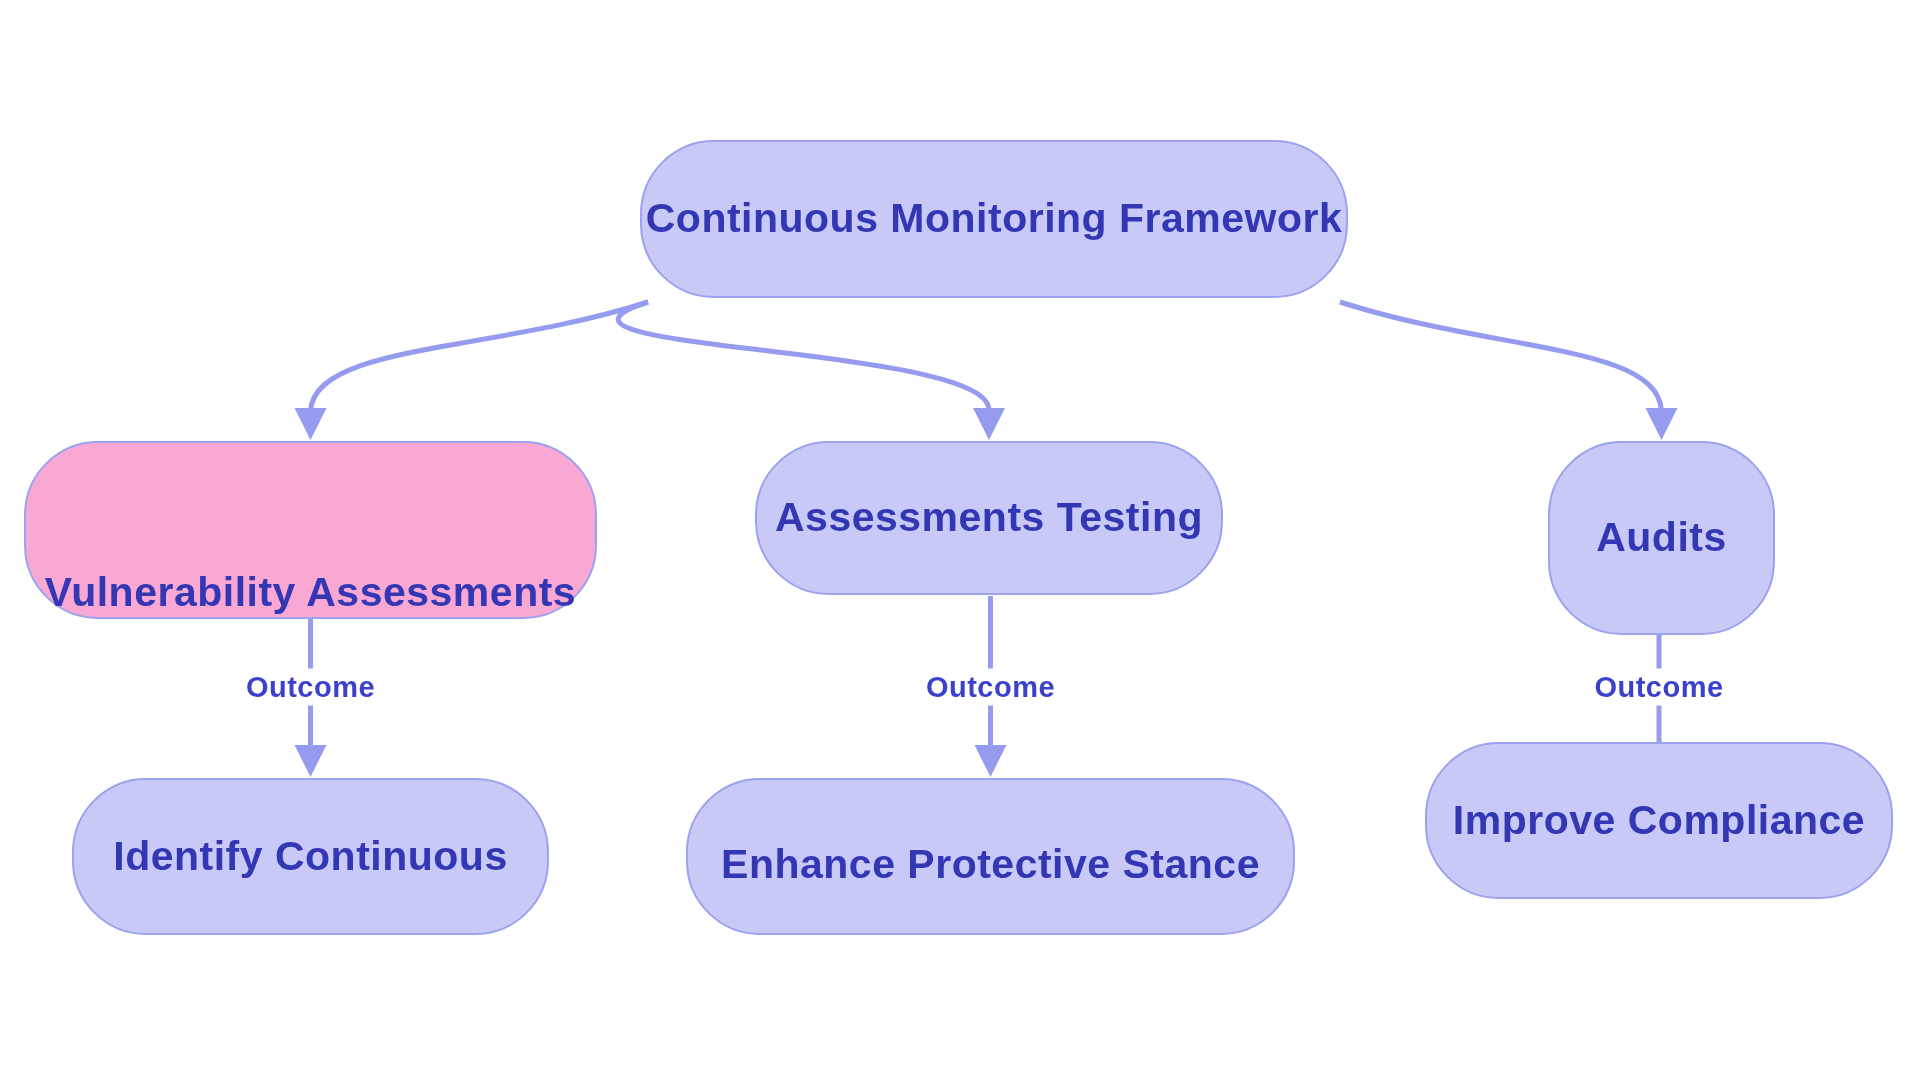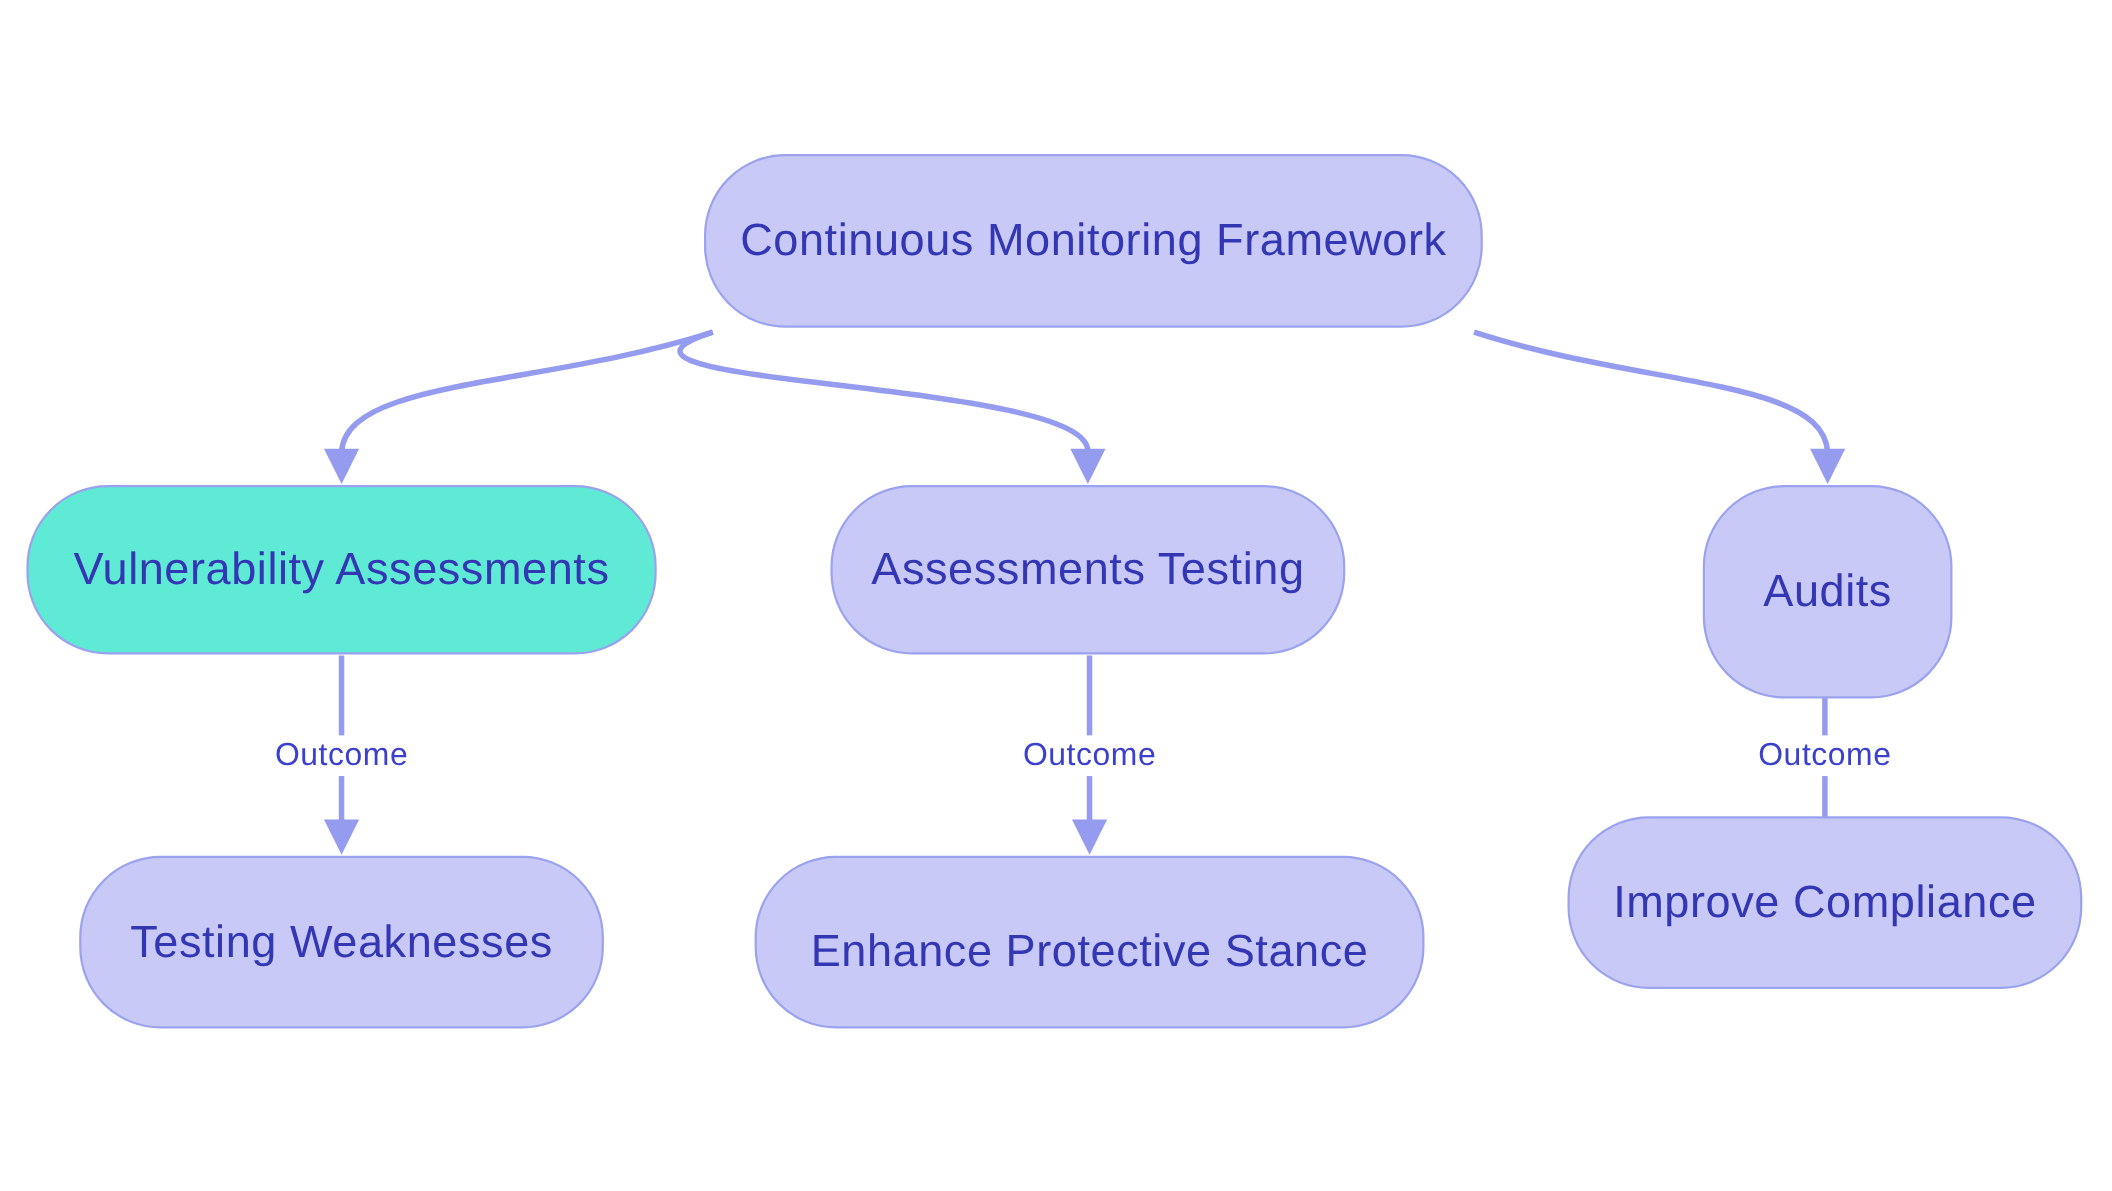--- a/index.html
+++ b/index.html
@@ -7,20 +7,21 @@
     padding: 0;
     background: #ffffff;
   }
   .canvas {
     position: relative;
     width: 1920px;
     height: 1083px;
     background: #ffffff;
     overflow: hidden;
     font-family: "Liberation Sans", "DejaVu Sans", sans-serif;
+    font-weight: bold;
   }
   .edges-layer {
     position: absolute;
     left: 0; top: 0;
     width: 1920px;
     height: 1083px;
   }
   .node {
     position: absolute;
     box-sizing: border-box;
@@ -63,31 +64,31 @@
       <polygon points="294.5,745 326.5,745 310.5,777" fill="#959bef"></polygon>
       <path d="M 990.5 596 L 990.5 748" fill="none" stroke="#959bef" stroke-width="5"></path>
       <polygon points="974.5,745 1006.5,745 990.5,777" fill="#959bef"></polygon>
       <path d="M 1659 596 L 1659 748" fill="none" stroke="#959bef" stroke-width="5"></path>
       <polygon points="1643,745 1675,745 1659,777" fill="#959bef"></polygon>
     </svg>
   <div id="nodes-layer">
       <div class="node" style="left: 640px; top: 140px; width: 708px; height: 158px; background: rgb(200, 201, 247); border-color: rgb(155, 162, 238);">
         <span class="node-label" style="color: rgb(52, 55, 180);">Continuous Monitoring Framework</span>
       </div>
-      <div class="node" style="left: 24px; top: 441px; width: 573px; height: 154px; background: #5eead4; border-color: rgb(155, 162, 238);">
+      <div class="node" style="left: 24px; top: 441px; width: 573px; height: 178px; background: #f9a8d4; border-color: rgb(155, 162, 238); align-items: flex-end;">
         <span class="node-label" style="color: rgb(52, 55, 180);">Vulnerability Assessments</span>
       </div>
       <div class="node" style="left: 755px; top: 441px; width: 468px; height: 154px; background: rgb(200, 201, 247); border-color: rgb(155, 162, 238);">
         <span class="node-label" style="color: rgb(52, 55, 180);">Assessments Testing</span>
       </div>
       <div class="node" style="left: 1548px; top: 441px; width: 227px; height: 194px; background: rgb(200, 201, 247); border-color: rgb(155, 162, 238);">
         <span class="node-label" style="color: rgb(52, 55, 180);">Audits</span>
       </div>
       <div class="node" style="left: 72px; top: 778px; width: 477px; height: 157px; background: rgb(200, 201, 247); border-color: rgb(155, 162, 238);">
-        <span class="node-label" style="color: rgb(52, 55, 180);">Testing Weaknesses</span>
+        <span class="node-label" style="color: rgb(52, 55, 180);">Identify Continuous</span>
       </div>
       <div class="node" style="left: 686px; top: 778px; width: 609px; height: 157px; background: rgb(200, 201, 247); border-color: rgb(155, 162, 238);">
         <span class="node-label" style="color: rgb(52, 55, 180); margin-top: 17px;">Enhance Protective Stance</span>
       </div>
       <div class="node" style="left: 1425px; top: 742px; width: 468px; height: 157px; background: rgb(200, 201, 247); border-color: rgb(155, 162, 238);">
         <span class="node-label" style="color: rgb(52, 55, 180);">Improve Compliance</span>
       </div>
     </div>
   <div id="edge-labels-layer">
       <div class="edge-label" style="left: 310.5px; top: 686.5px; color: rgb(60, 65, 205);">Outcome</div>

